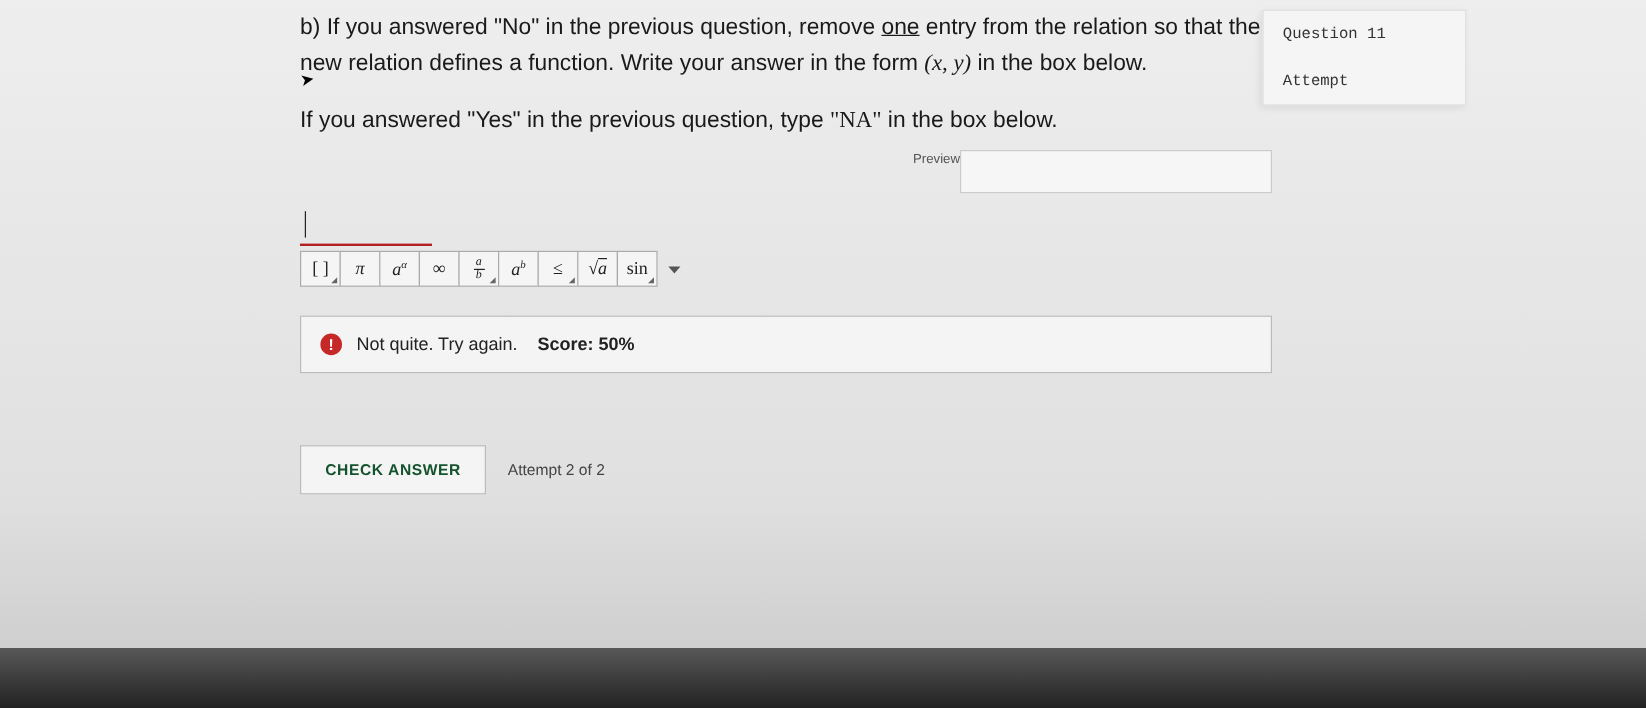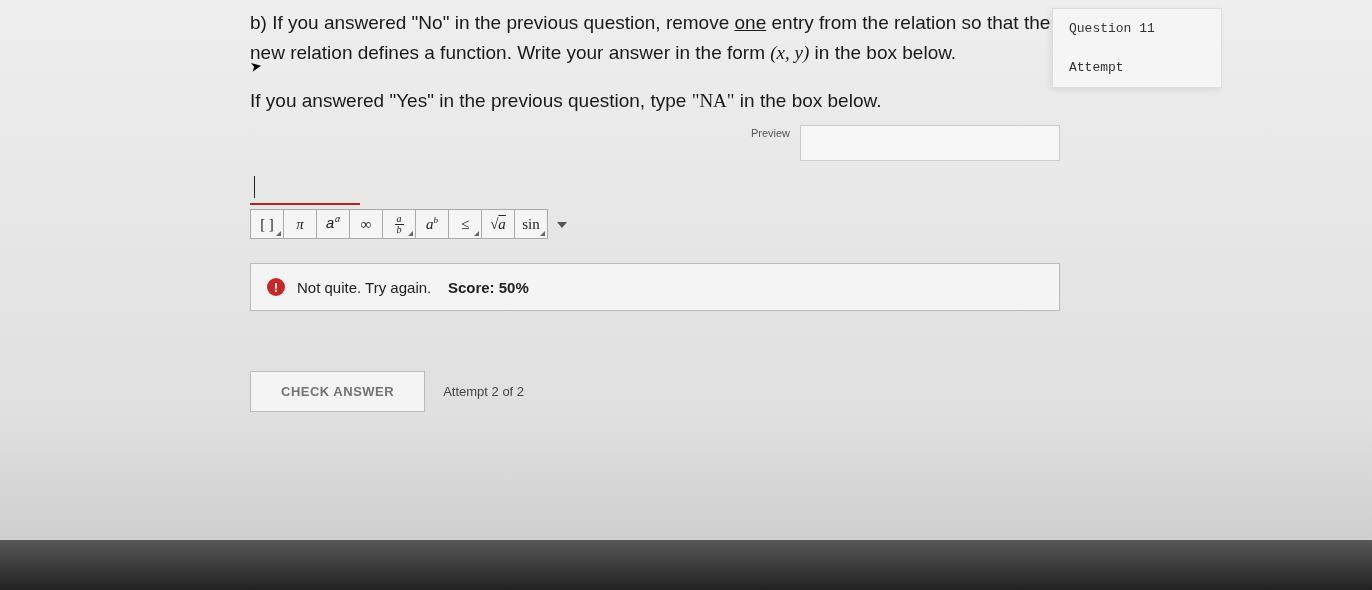--- a/index.html
+++ b/index.html
@@ -35,21 +35,20 @@
     font-size: 19px;
     line-height: 1.5;
     color: #1a1a1a;
     margin-bottom: 10px;
   }
   .instruction2 .na { font-family: 'Times New Roman', serif; }
   .preview-row {
     display: flex;
     justify-content: flex-end;
     align-items: flex-start;
-    gap: 10px;
     margin-bottom: 8px;
     width: 810px;
   }
   .preview-label {
     font-size: 11px;
     color: #555;
     margin-top: 2px;
   }
   .preview-box {
     width: 260px;
@@ -161,25 +160,25 @@
   .feedback-score { font-weight: bold; }
   .action-row {
     margin-top: 60px;
     display: flex;
     align-items: center;
     gap: 18px;
   }
   .check-btn {
     border: 1px solid #bbb;
     background: #f4f4f4;
-    color: #737373;
+    color: #14532d;
     font-weight: bold;
     font-size: 13px;
     letter-spacing: 0.5px;
-    padding: 12px 30px;
+    padding: 12px 20px;
     cursor: pointer;
   }
   .attempt-text {
     font-size: 13px;
     color: #444;
   }
   .sidebar {
     position: absolute;
     top: 8px;
     right: 150px;
@@ -240,21 +239,21 @@
 
       <div class="toolbar">
         <div class="tool-btn">
           <span>[ ]</span>
           <span class="corner"></span>
         </div>
         <div class="tool-btn">
           <span style="font-style:italic;">π</span>
         </div>
         <div class="tool-btn">
-          <span style="font-style:italic;font-family:Liberation Mono, monospace;"><span>a</span><sup>α</sup></span>
+          <span style="font-style:italic;"><span>a</span><sup>α</sup></span>
         </div>
         <div class="tool-btn">
           <span>∞</span>
         </div>
         <div class="tool-btn">
           <span class="frac">
             <span class="top" style="font-style:italic;">a</span>
             <span class="bot" style="font-style:italic;">b</span>
           </span>
           <span class="corner"></span>

